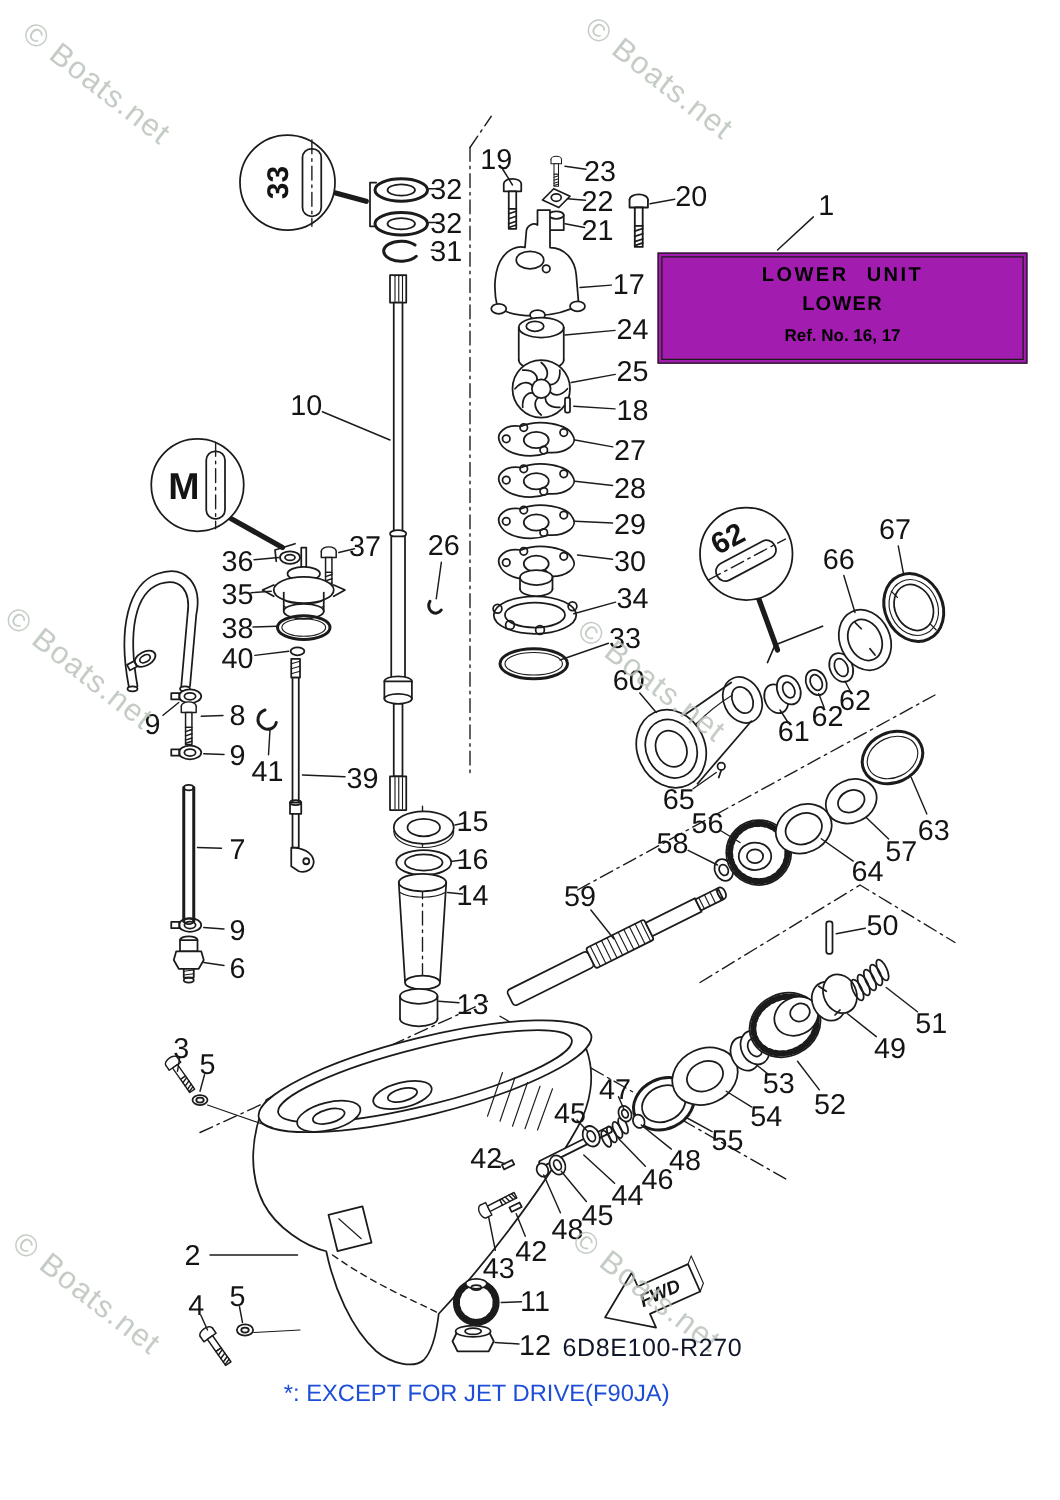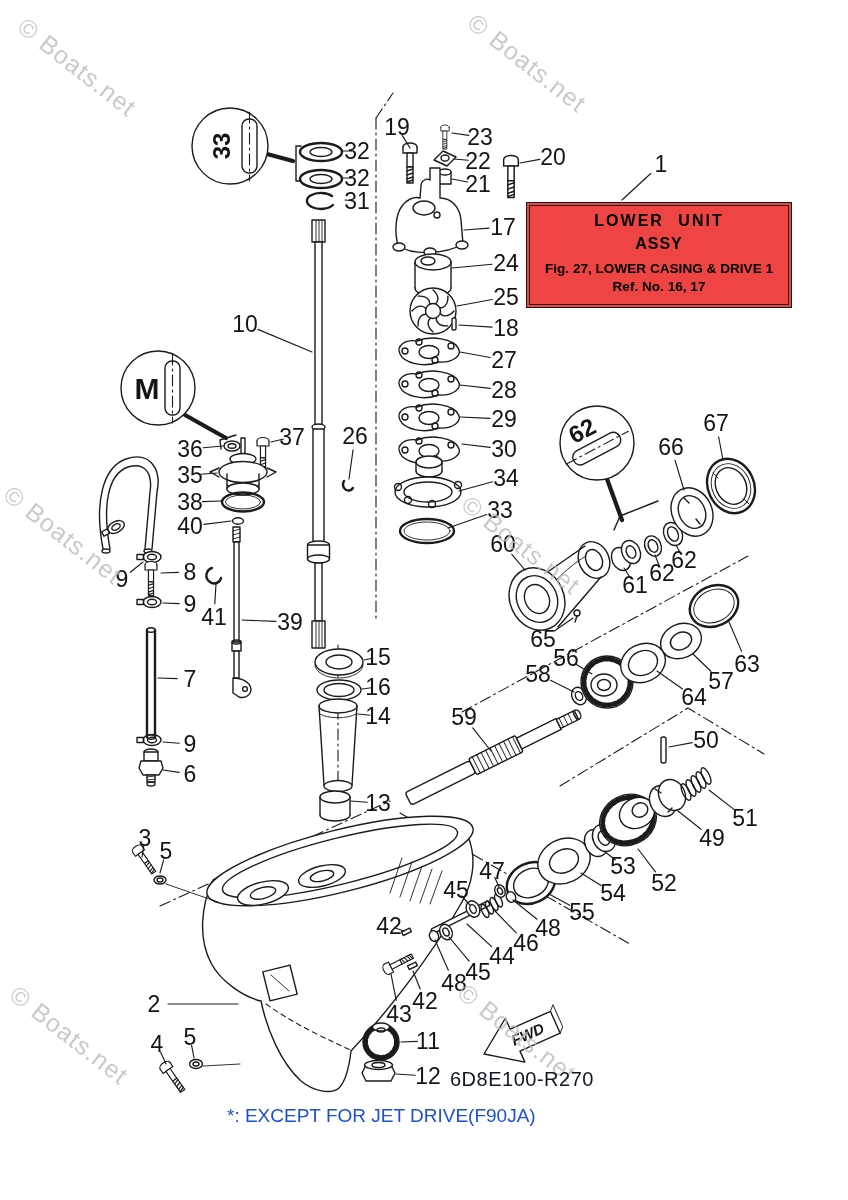--- a/index.html
+++ b/index.html
@@ -16,21 +16,21 @@
   #art .teeth{stroke-width:5;stroke-dasharray:2.6 2.7;}
   #art .blead{stroke-width:4.2;}
   #art text{fill:#141414;stroke:none;font-family:"Liberation Sans",sans-serif;}
   #art text.plabel{font-size:23px;text-anchor:middle;}
   #art text.balloon-num{font-weight:bold;font-size:24px;text-anchor:middle;}
   #art text.balloon-num.big{font-size:30px;}
   #art text.fwd{font-size:15px;font-weight:bold;font-style:italic;text-anchor:middle;}
   #leaders-layer line{stroke-width:1.15;}
   .watermark{position:absolute;color:#b7c0b7;opacity:.8;font-size:25px;letter-spacing:1px;
       white-space:nowrap;transform:rotate(38deg);transform-origin:left top;}
-  .info-box{position:absolute;left:526px;top:202px;width:266px;background:#ef4444;
+  .info-box{position:absolute;left:526px;top:202px;width:296px;background:#a21caf;
       border:1.7px solid #1b1b1b;padding:2px;box-sizing:border-box;}
   .info-box-inner{border:1.5px solid #1b1b1b;padding:6px 2px 9px;text-align:center;}
   .ib-title{font-size:16px;font-weight:bold;letter-spacing:2px;word-spacing:8px;}
   .ib-sub{font-size:16px;font-weight:bold;letter-spacing:1px;margin-top:5px;}
   .ib-rows{margin-top:7px;}
   .ib-row{font-size:13.6px;font-weight:bold;line-height:17.5px;}
   .code-text{position:absolute;left:450px;top:1068px;font-size:20px;letter-spacing:.5px;color:#0f172a;}
   .note-text{position:absolute;left:227px;top:1105px;font-size:19px;color:#1d4ed8;}
 </style>
 </head>
@@ -584,23 +584,22 @@
       <div class="watermark" style="left: 480px; top: 8px;">© Boats.net</div>
       <div class="watermark" style="left: 16px; top: 480px;">© Boats.net</div>
       <div class="watermark" style="left: 474px; top: 490px;">© Boats.net</div>
       <div class="watermark" style="left: 22px; top: 980px;">© Boats.net</div>
       <div class="watermark" style="left: 470px; top: 978px;">© Boats.net</div>
     </div>
 
   <div class="info-box">
     <div class="info-box-inner">
       <div class="ib-title">LOWER UNIT</div>
-      <div class="ib-sub">ASSY</div>
+      <div class="ib-sub">LOWER</div>
       <div class="ib-rows">
-        <div class="ib-row">Fig. 27, LOWER CASING &amp; DRIVE 1</div>
         <div class="ib-row">Ref. No. 16, 17</div>
       </div>
     </div>
   </div>
 
   <div class="code-text">6D8E100-R270</div>
   <div class="note-text">*: EXCEPT FOR JET DRIVE(F90JA)</div>
 </div>
 
 </body></html>

